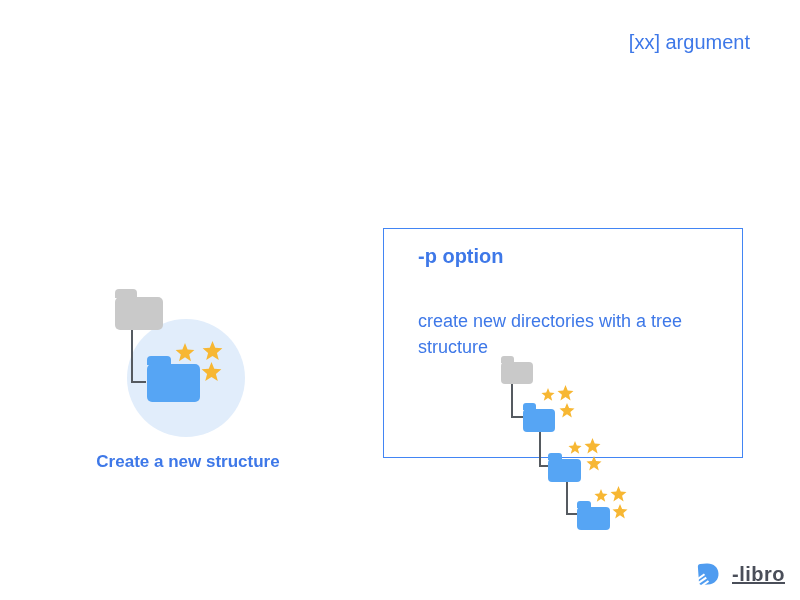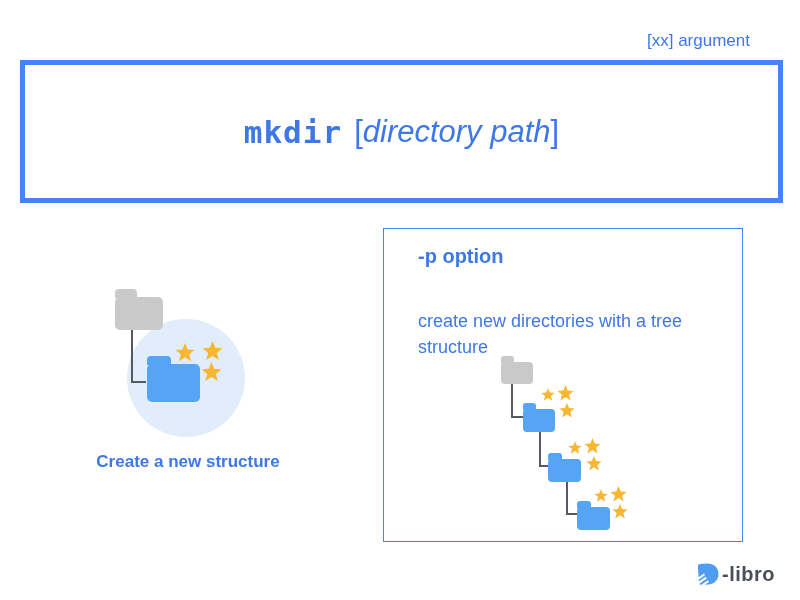--- a/index.html
+++ b/index.html
@@ -10,21 +10,21 @@
     --star-yellow:#f7b733;
     --circle-fill:#e1edfb;
     --line-gray:#555a60;
     --logo-gray:#4a4e59;
   }
   *{margin:0;padding:0;box-sizing:border-box;}
   body{background:#fff;font-family:"Liberation Sans",sans-serif;}
   .stage{position:relative;width:800px;height:600px;background:#fff;overflow:hidden;}
 
   
-  .arg-label{position:absolute;top:31px;right:50px;font-size:17px;color:var(--text-blue);}
+  .arg-label{position:absolute;top:31px;right:50px;font-size:20px;color:var(--text-blue);}
 
   
   .cmd-box{position:absolute;left:20px;top:60px;width:763px;height:143px;
            border:5px solid var(--accent);display:flex;align-items:center;justify-content:center;}
   .cmd{font-family:"DejaVu Sans Mono","Liberation Mono",monospace;font-weight:bold;
        font-size:31px;color:var(--text-blue);margin-right:12px;letter-spacing:1px;}
   .cmd-arg{font-size:31px;color:var(--text-blue);}
   .cmd-arg .br{font-style:normal;font-weight:400;}
   .cmd-arg .it{font-style:italic;}
 
@@ -53,21 +53,21 @@
   .left-illu .f-new{left:49px;top:79px;width:53px;height:38px;}
   .left-illu .cluster{left:77px;top:58px;}
   .left-illu .star:nth-child(1){left:0;top:0;width:20px;height:20px;}
   .left-illu .star:nth-child(2){left:27px;top:-2px;width:21px;height:21px;}
   .left-illu .star:nth-child(3){left:26px;top:19px;width:21px;height:21px;}
 
   .left-caption{position:absolute;left:88px;top:452px;width:200px;text-align:center;
                 font-size:17px;font-weight:bold;color:var(--text-blue);}
 
   
-  .p-box{position:absolute;left:383px;top:228px;width:360px;height:314px;border:1.5px solid var(--accent);background:#fff;}
+  .p-box{position:absolute;left:383px;top:228px;width:360px;height:230px;border:1.5px solid var(--accent);background:#fff;}
   .p-title{position:absolute;left:34px;top:16px;font-size:20px;font-weight:bold;color:var(--text-blue);}
   .p-desc{position:absolute;left:34px;top:64px;width:296px;font-size:18px;line-height:1.45;color:var(--text-blue);margin-top:15px;}
 
   .tree{position:absolute;left:0;top:0;width:100%;height:100%;}
   .tree .f-root{left:117px;top:133px;width:32px;height:22px;}
   .tree .e1{left:127px;top:155px;width:12px;height:34px;}
   .tree .f1{left:139px;top:180px;width:32px;height:23px;}
   .tree .e2{left:155px;top:203px;width:9px;height:35px;}
   .tree .f2{left:164px;top:230px;width:33px;height:23px;}
   .tree .e3{left:182px;top:253px;width:11px;height:33px;}
@@ -75,33 +75,29 @@
   .tree .c1{left:157px;top:159px;}
   .tree .c2{left:184px;top:212px;}
   .tree .c3{left:210px;top:260px;}
   .tree .cluster .star:nth-child(1){left:0;top:0;width:14px;height:14px;}
   .tree .cluster .star:nth-child(2){left:16px;top:-3px;width:17px;height:17px;}
   .tree .cluster .star:nth-child(3){left:18px;top:15px;width:16px;height:16px;}
 
   
   .logo{position:absolute;left:695px;top:561px;display:flex;align-items:center;}
   .logo svg{display:block;transform:rotate(-4deg);}
-  .logo-text{font-size:20px;font-weight:bold;color:var(--logo-gray);letter-spacing:0.5px;margin-left:1px;}
+  .logo-text{font-size:20px;font-weight:bold;color:var(--logo-gray);letter-spacing:0.5px;margin-left:11px;text-decoration:underline;}
 </style>
 </head>
 <body>
 
 <div class="stage">
 
   <div class="arg-label">[xx] argument</div>
 
-  <div class="cmd-box">
-    <span class="cmd">mkdir</span>
-    <span class="cmd-arg"><span class="br">[</span><span class="it">directory path</span><span class="br">]</span></span>
-  </div>
 
   <div class="left-illu">
     <div class="circle"></div>
     <div class="folder gray lg f-parent"></div>
     <div class="elbow"></div>
     <div class="folder blue lg f-new"></div>
     <div class="cluster">
       <div class="star"></div>
       <div class="star"></div>
       <div class="star"></div>

